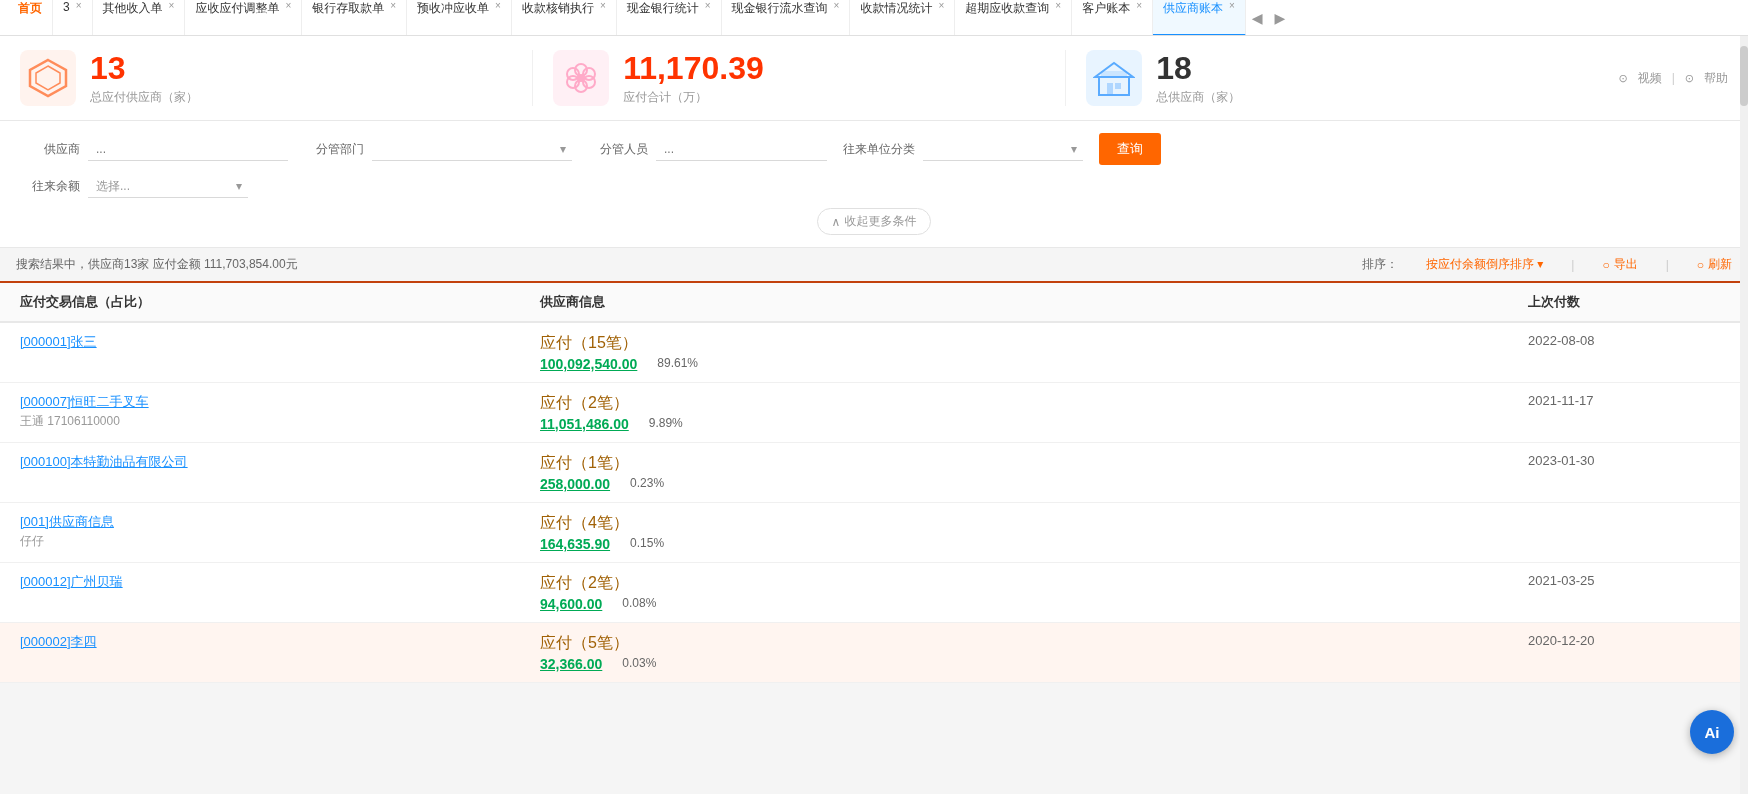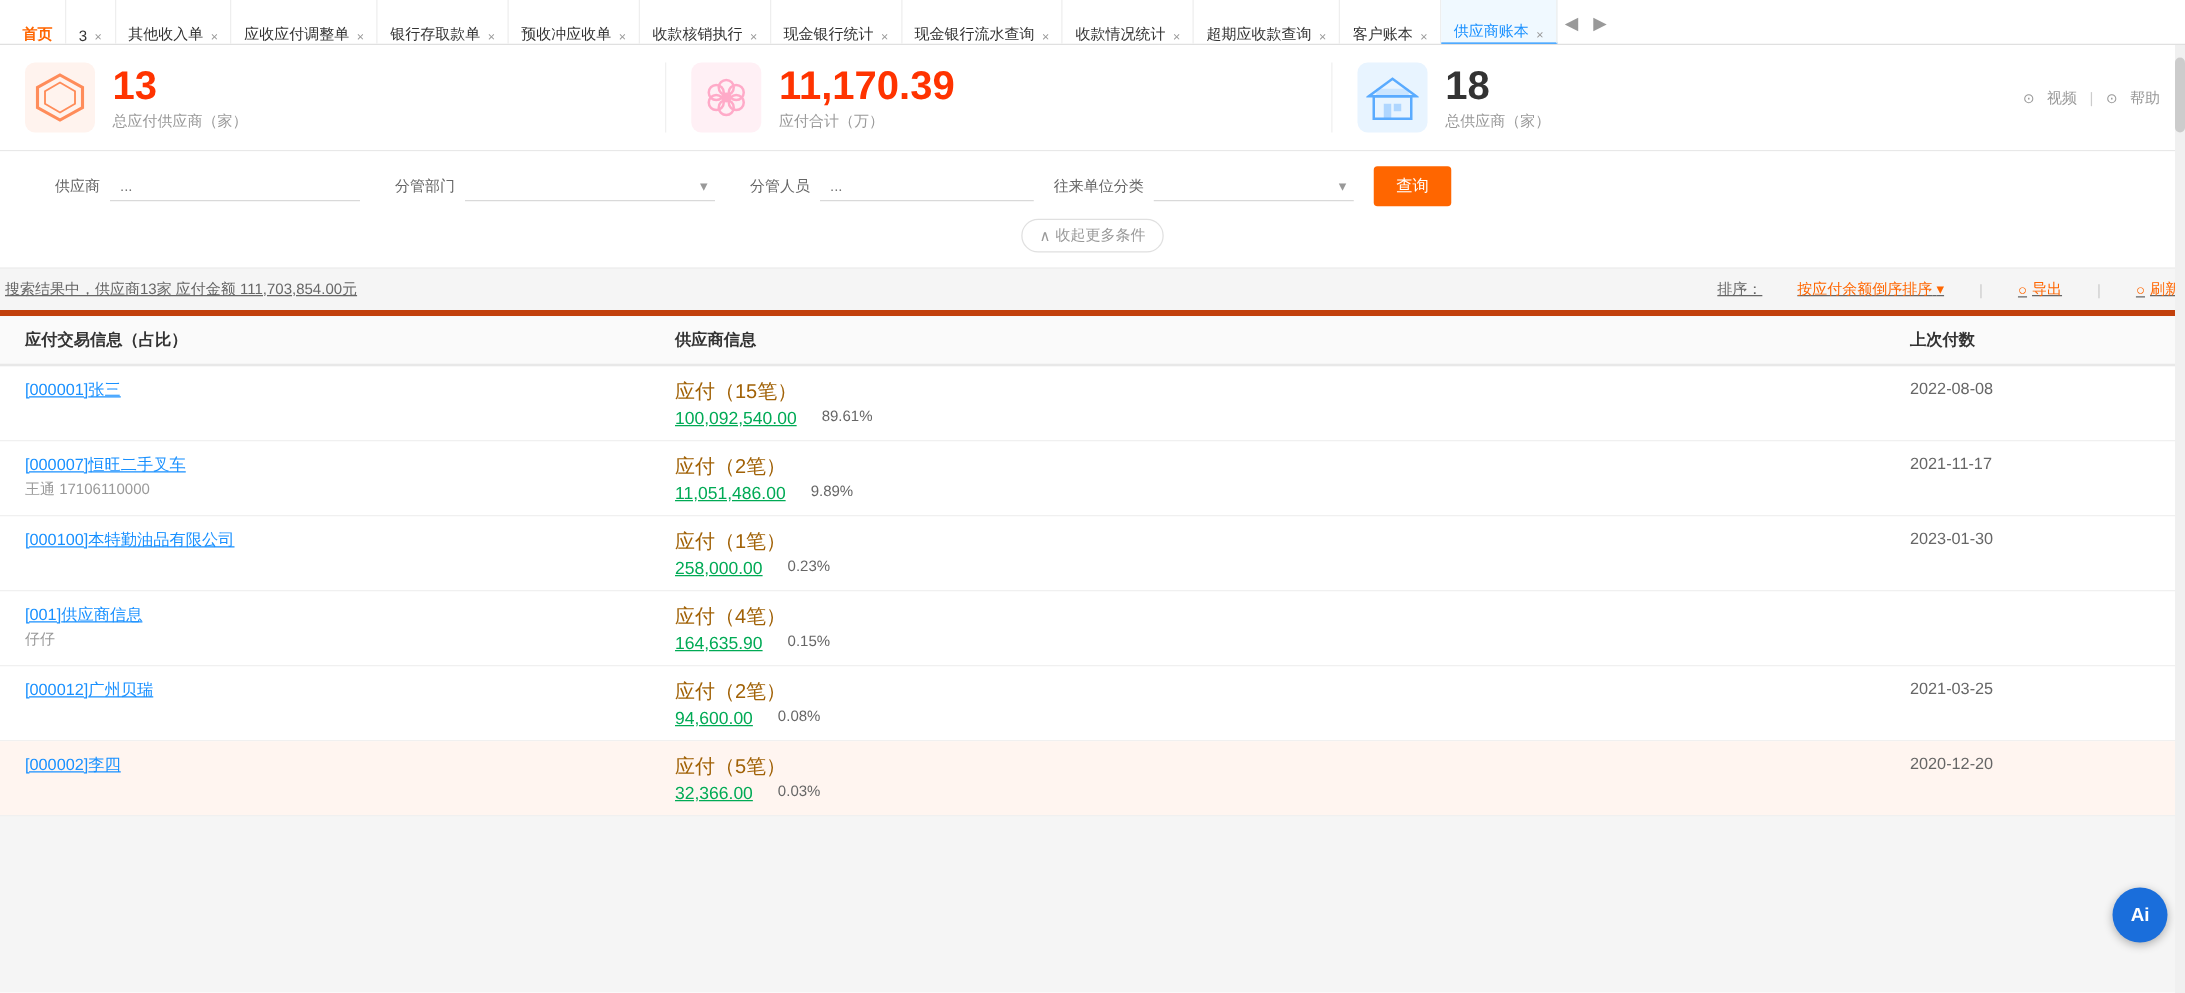--- a/index.html
+++ b/index.html
@@ -4,21 +4,21 @@
   <style>
     * { margin: 0; padding: 0; box-sizing: border-box; }
     body { font-family: 'Microsoft YaHei', Arial, sans-serif; font-size: 12px; background: #f5f5f5; color: #333; overflow-x: hidden; }
 
     
     .top-nav {
       display: flex; align-items: center; background: #fff; border-bottom: 1px solid #e0e0e0;
       height: 36px; padding: 0 8px; gap: 0; overflow: hidden;
     }
     .nav-tab {
-      display: flex; align-items: flex-end; padding: 0 10px; height: 36px; cursor: pointer;
+      display: flex; align-items: flex-start; padding: 0 10px; height: 36px; cursor: pointer;
       white-space: nowrap; font-size: 12px; color: #333; border-right: 1px solid #eee;
       flex-shrink: 0;
     }
     .nav-tab.active { background: #f0f9ff; color: #1890ff; border-bottom: 2px solid #1890ff; }
     .nav-tab .close-btn { margin-left: 6px; color: #999; font-size: 10px; cursor: pointer; }
     .nav-tab.home { color: #ff6600; font-weight: bold; }
     .nav-arrow { padding: 0 6px; cursor: pointer; color: #999; font-size: 14px; }
 
     
     .summary-bar {
@@ -67,23 +67,22 @@
     }
     .collapse-btn {
       display: flex; align-items: center; justify-content: center; gap: 4px;
       color: #999; cursor: pointer; font-size: 12px; margin: 0 auto; width: fit-content;
       padding: 4px 14px; border: 1px solid #e0e0e0; border-radius: 20px; background: #fff;
     }
 
     
     .results-bar {
       display: flex; align-items: center; justify-content: space-between;
-      padding: 8px 4px; background: #f5f5f5; font-size: 12px; color: #666;
-      border-bottom: 5px solid #c2410c;
-      text-decoration: underline;
+      padding: 8px 16px; background: #f5f5f5; font-size: 12px; color: #666;
+      border-bottom: 2px solid #c2410c;
     }
     .results-bar .sort-area { display: flex; align-items: center; gap: 28px; }
     .sort-label { color: #666; }
     .sort-select { color: #ff6600; font-size: 12px; cursor: pointer; }
     .action-btn { display: flex; align-items: center; gap: 4px; color: #ff6600; cursor: pointer; font-size: 12px; }
 
     
     .main-table { background: #fff; margin: 0; width: 100%; }
     .table-header {
       display: grid; grid-template-columns: 520px 1fr 200px;
@@ -92,21 +91,21 @@
     }
     .table-row {
       display: grid; grid-template-columns: 520px 1fr 200px;
       padding: 10px 20px; border-bottom: 1px solid #f0f0f0;
       align-items: start; min-height: 60px;
     }
     .table-row.highlighted { background: #fff5f0; }
     .supplier-link { color: #1890ff; text-decoration: underline; cursor: pointer; font-size: 13px; }
     .supplier-sub { color: #999; font-size: 12px; margin-top: 2px; }
     .tx-label { color: #a16207; font-size: 16px; }
-    .tx-amount { color: #00aa55; font-size: 14px; font-weight: normal; text-decoration: underline; cursor: pointer; margin-top: 2px; }
+    .tx-amount { color: #00aa55; font-size: 14px; font-weight: bold; text-decoration: underline; cursor: pointer; margin-top: 2px; }
     .tx-percent { color: #666; font-size: 12px; margin-left: 20px; }
     .tx-info { display: flex; flex-direction: column; }
     .tx-row { display: flex; align-items: center; gap: 0; }
     .last-pay { color: #666; font-size: 13px; }
 
     .scrollbar-track {
       position: fixed; right: 0; top: 36px; bottom: 0; width: 8px; background: #f0f0f0;
     }
     .scrollbar-thumb {
       position: absolute; top: 10px; width: 8px; height: 60px; background: #ccc; border-radius: 4px;
@@ -248,20 +247,30 @@
     </div>
     <div class="filter-item">
       <span class="filter-label">往来单位分类</span>
       <div class="select-wrapper">
         <select class="filter-select" style="min-width:160px;">
           <option value=""></option>
         </select>
       </div>
     </div>
     <button class="btn-search">查询</button>
+  </div>
+  <div class="filter-row">
+    <div class="filter-item">
+      <span class="filter-label">往来余额</span>
+      <div class="select-wrapper">
+        <select class="filter-select" style="min-width:160px;">
+          <option value="">选择...</option>
+        </select>
+      </div>
+    </div>
   </div>
   <div style="text-align:center; margin-top:4px;">
     <div class="collapse-btn">
       <span>∧</span>
       <span>收起更多条件</span>
     </div>
   </div>
 </div>
 
 <div class="results-bar">

